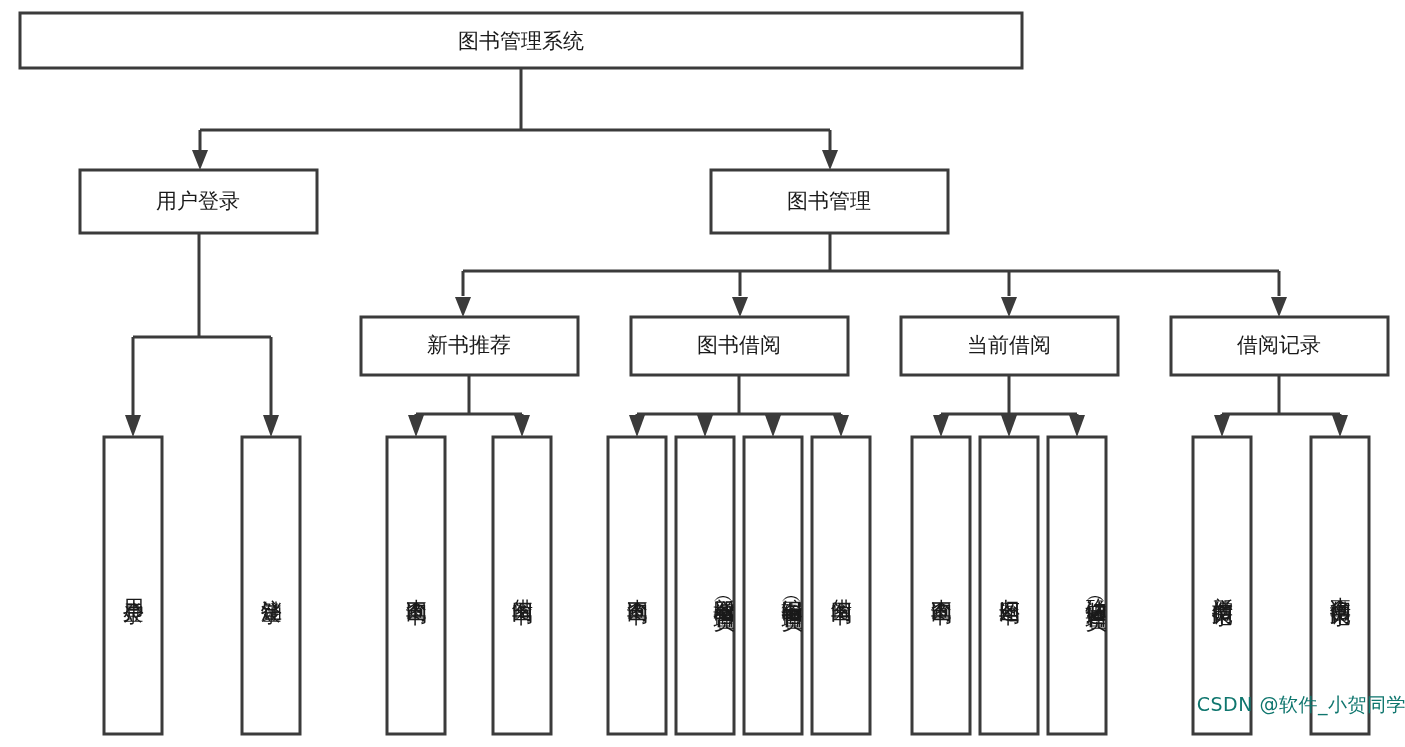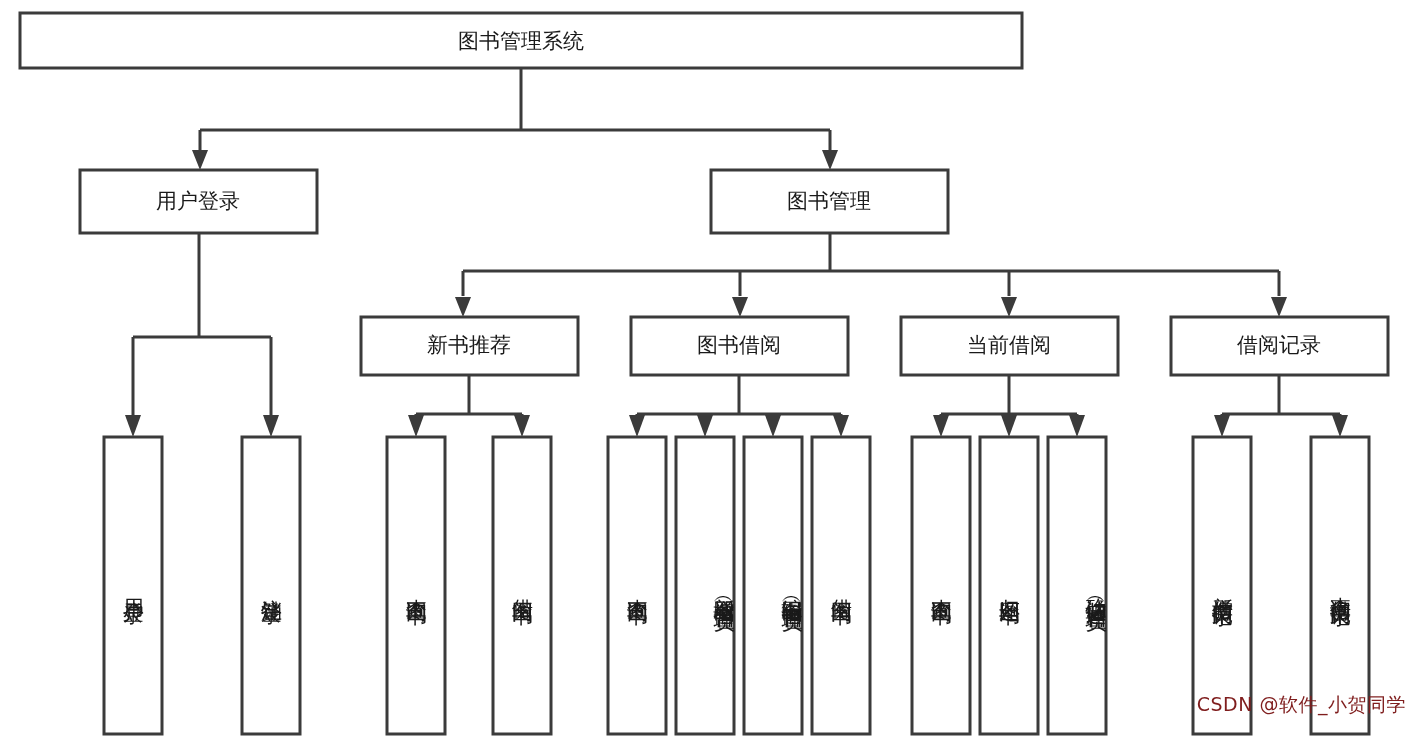--- a/index.html
+++ b/index.html
@@ -68,21 +68,21 @@
   }
   .leaf-label.centered {
     align-items: center;
   }
   #watermark {
     position: absolute;
     right: 8px;
     bottom: 4px;
     font-family: "DejaVu Sans", "Liberation Sans", sans-serif;
     font-size: 19px;
-    color: #7f1d1d;
+    color: #0f766e;
     white-space: nowrap;
     letter-spacing: 0.5px;
   }
 </style>
 </head>
 <body>
 
 <div id="diagram-root">
 
   <svg id="tree-svg" viewBox="0 0 1405 747">

